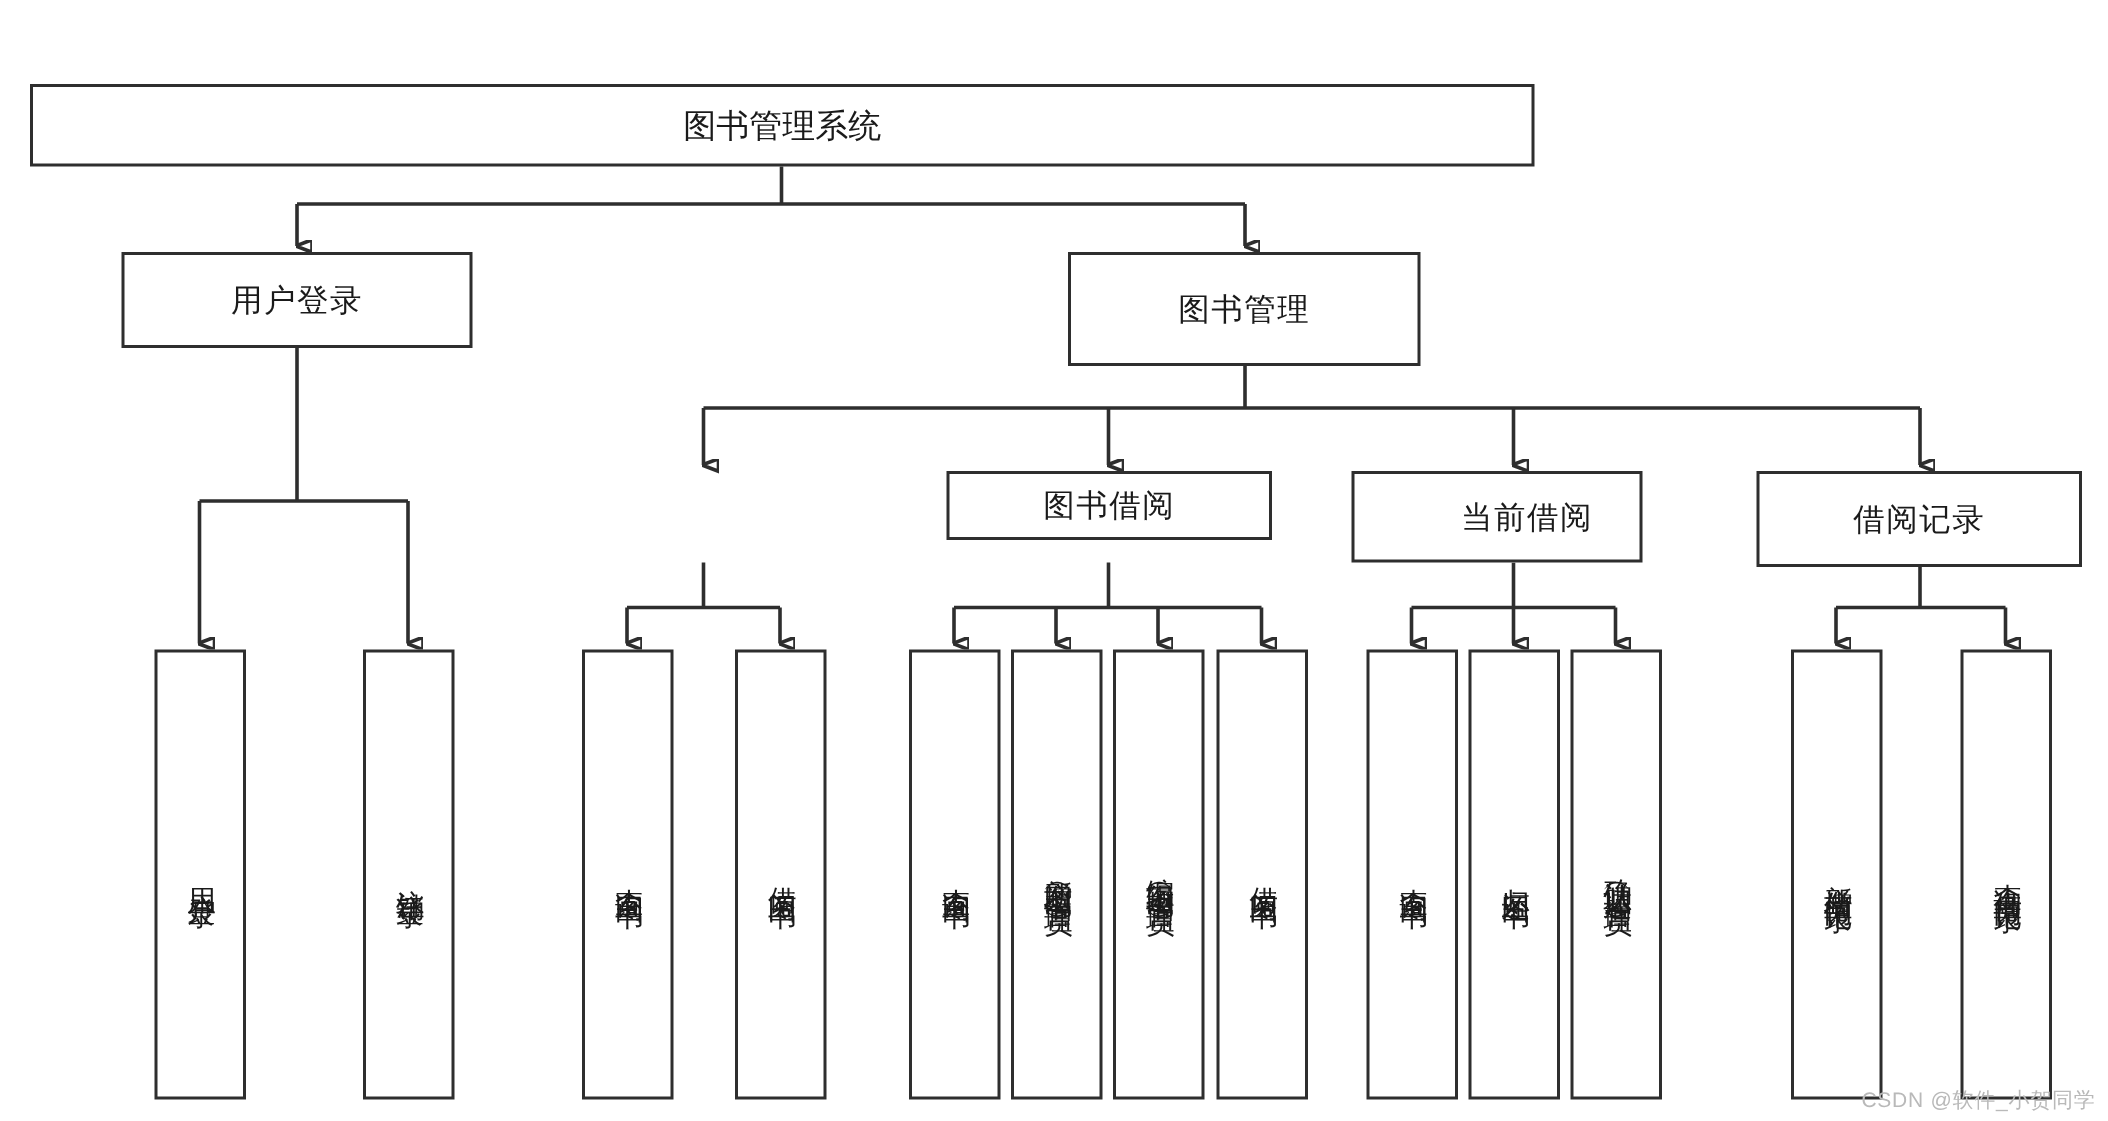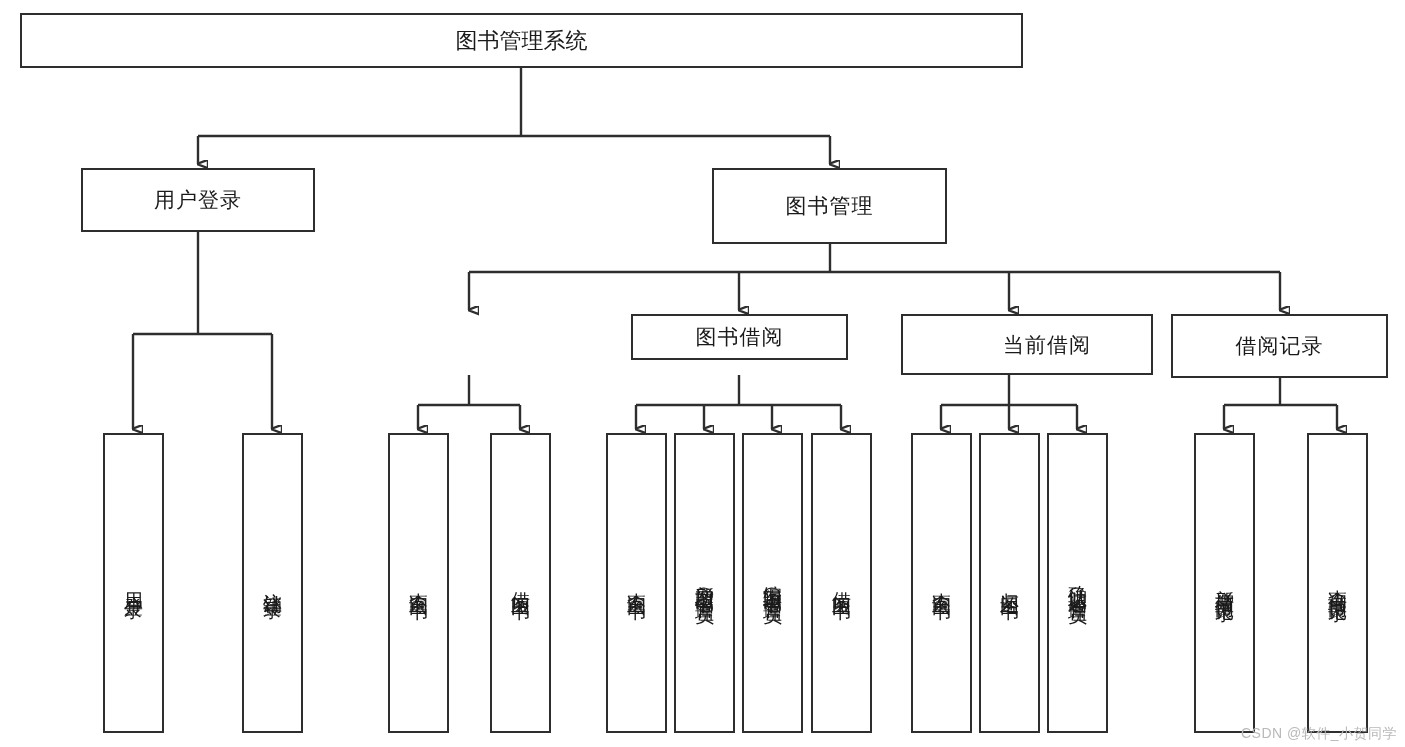--- a/index.html
+++ b/index.html
@@ -26,20 +26,21 @@
     align-items: center;
     justify-content: center;
     color: #1a1a1a;
   }
   .node.horiz {
     font-size: 21px;
     letter-spacing: 1px;
   }
   .node.root {
     font-size: 22px;
+    margin-top: 43px;
   }
   .leaf {
     position: absolute;
     box-sizing: border-box;
     border: 2px solid #2e2e2e;
     background: #ffffff;
     display: flex;
     align-items: center;
     justify-content: center;
   }
@@ -135,21 +136,21 @@
   <div class="node horiz" style="left:81px; top:168px; width:234px; height:64px;">
     <span>用户登录</span>
   </div>
   <div class="node horiz" style="left:712px; top:168px; width:235px; height:76px;">
     <span>图书管理</span>
   </div>
 
   <div class="node horiz" style="left:631px; top:314px; width:217px; height:46px;">
     <span>图书借阅</span>
   </div>
-  <div class="node horiz" style="left:901px; top:314px; width:252px; height:61px;padding-left:40px;">
+  <div class="node horiz" style="left:901px; top:314px; width:194px; height:61px;padding-left:40px;">
     <span>当前借阅</span>
   </div>
   <div class="node horiz" style="left:1171px; top:314px; width:217px; height:64px;">
     <span>借阅记录</span>
   </div>
 
   <div class="leaf" style="left:103px; top:433px; width:61px; height:300px;">
     <span class="vtext">用户登录</span>
   </div>
   <div class="leaf" style="left:242px; top:433px; width:61px; height:300px;">

